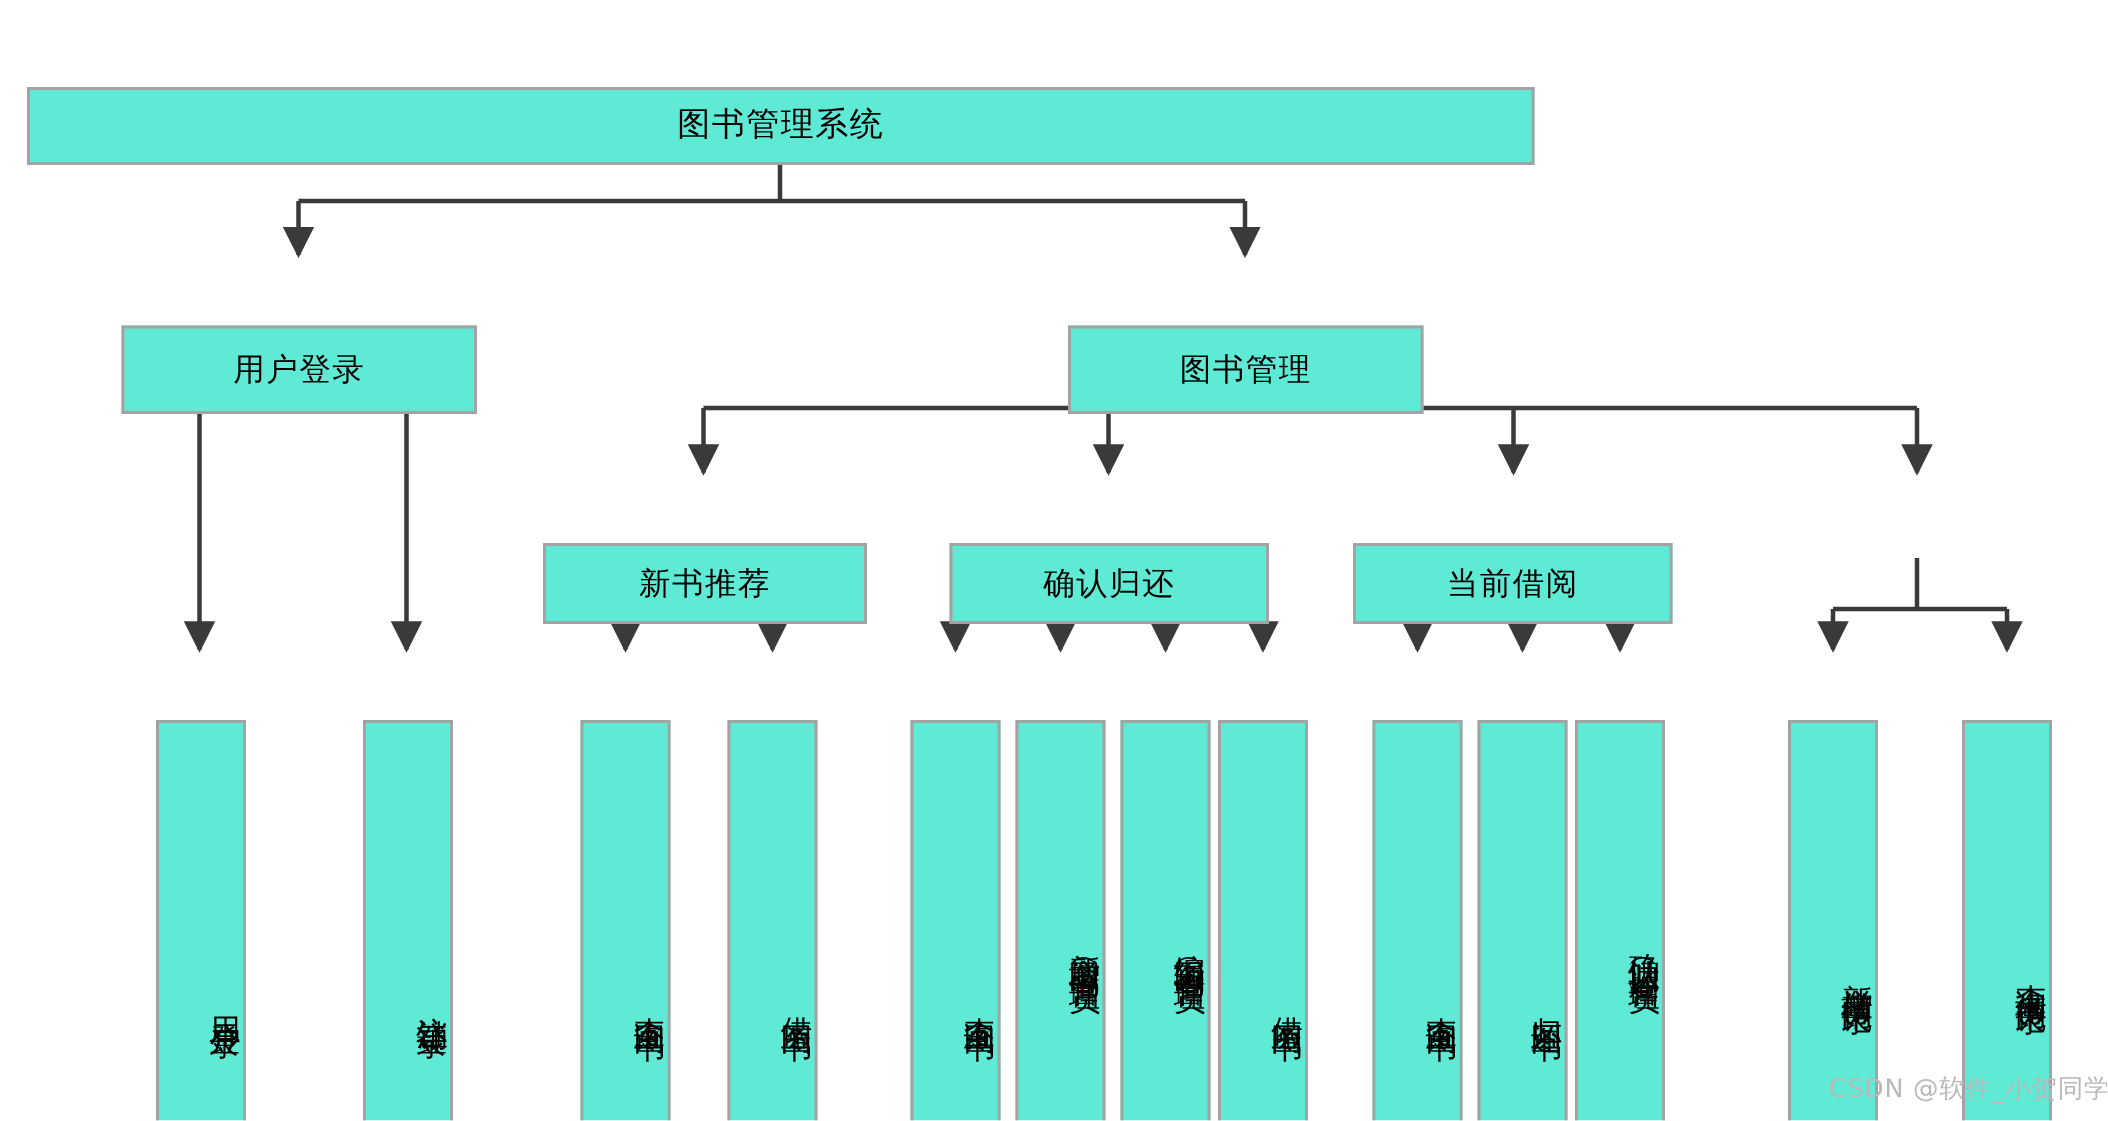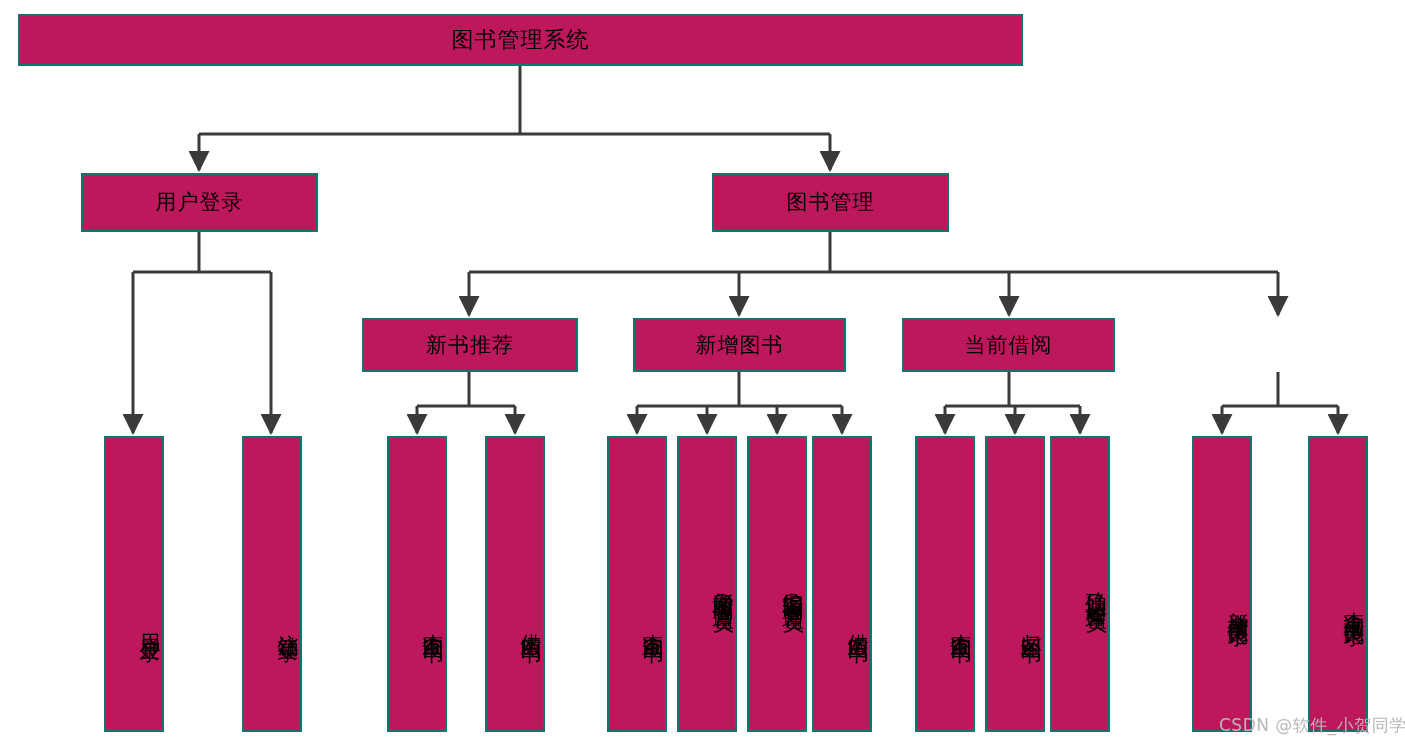--- a/index.html
+++ b/index.html
@@ -21,27 +21,28 @@
     position: absolute;
     left: 0;
     top: 0;
     width: 1405px;
     height: 747px;
     pointer-events: none;
   }
   .node {
     position: absolute;
     box-sizing: border-box;
-    background: #be185d;
-    border: 2px solid #0f766e;
+    background: #5eead4;
+    border: 2px solid #a3a3a3;
     display: flex;
     align-items: center;
     justify-content: center;
     color: #000000;
     z-index: 2;
+    margin-top: 44px;
   }
   .node.horiz {
     font-size: 21px;
     line-height: 1.15;
     letter-spacing: 1px;
     white-space: nowrap;
   }
   .node.root {
     font-size: 22px;
   }
@@ -123,21 +124,21 @@
       <path d="M 1338 406 L 1338 433" marker-end="url(#arrow)"></path>
     </g>
   </svg>
 
   <div class="node horiz root" style="left:18px; top:14px; width:1005px; height:52px;">图书管理系统</div>
 
   <div class="node horiz" style="left:81px; top:173px; width:237px; height:59px;">用户登录</div>
   <div class="node horiz" style="left:712px; top:173px; width:237px; height:59px;">图书管理</div>
 
   <div class="node horiz" style="left:362px; top:318px; width:216px; height:54px;">新书推荐</div>
-  <div class="node horiz" style="left:633px; top:318px; width:213px; height:54px;">新增图书</div>
+  <div class="node horiz" style="left:633px; top:318px; width:213px; height:54px;">确认归还</div>
   <div class="node horiz" style="left:902px; top:318px; width:213px; height:54px;">当前借阅</div>
 
   <div class="node vert" style="left:104px; top:436px; width:60px; height:296px; padding-top:78px;">用户登录</div>
   <div class="node vert" style="left:242px; top:436px; width:60px; height:296px; padding-top:78px;">注销登录</div>
 
   <div class="node vert" style="left:387px; top:436px; width:60px; height:296px; padding-top:78px;">查询图书</div>
   <div class="node vert" style="left:485px; top:436px; width:60px; height:296px; padding-top:78px;">借阅图书</div>
 
   <div class="node vert" style="left:607px; top:436px; width:60px; height:296px; padding-top:78px;">查询图书</div>
   <div class="node vert" style="left:677px; top:436px; width:60px; height:296px; padding-top:8px;">新增图书（管理员）</div>

